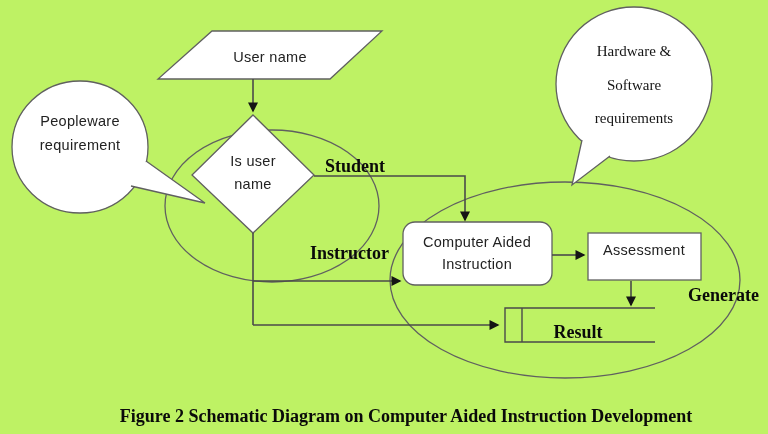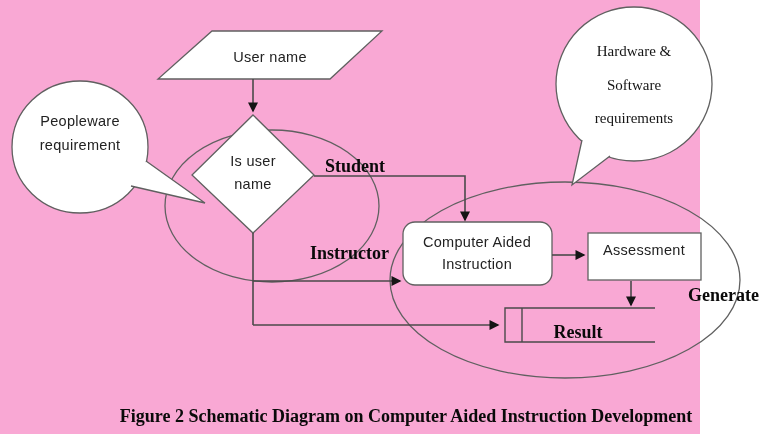--- a/index.html
+++ b/index.html
@@ -1,20 +1,20 @@
 <!DOCTYPE html>
 <html><head>
 <meta charset="utf-8">
 <style>
   html, body { margin: 0; padding: 0; background: #ffffff; }
   .page {
     position: relative;
-    width: 700px;
+    width: 768px;
     height: 434px;
-    background: #f9a8d4;
+    background: #bef264;
     font-family: "Liberation Sans", sans-serif;
   }
   svg { display: block; }
 
   
   .shape        { fill: none; stroke: #606060; stroke-width: 1.3; }
   .fill-white   { fill: #ffffff; }
   .connector    { fill: none; stroke: #4a4a4a; stroke-width: 1.6; }
   .thin-line    { fill: none; stroke: #4a4a4a; stroke-width: 1.4; }
 

